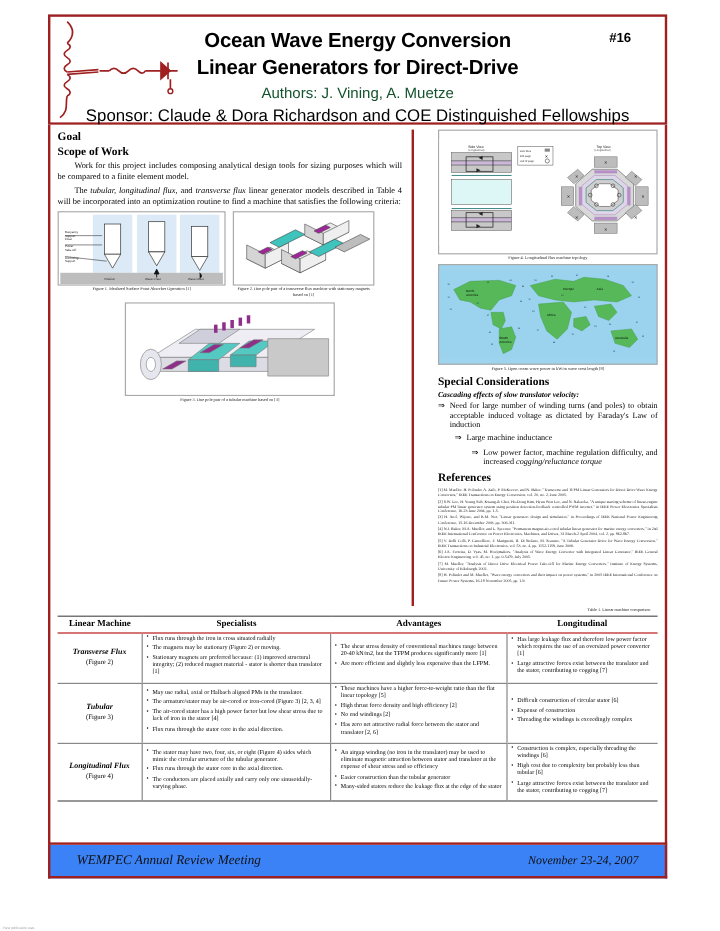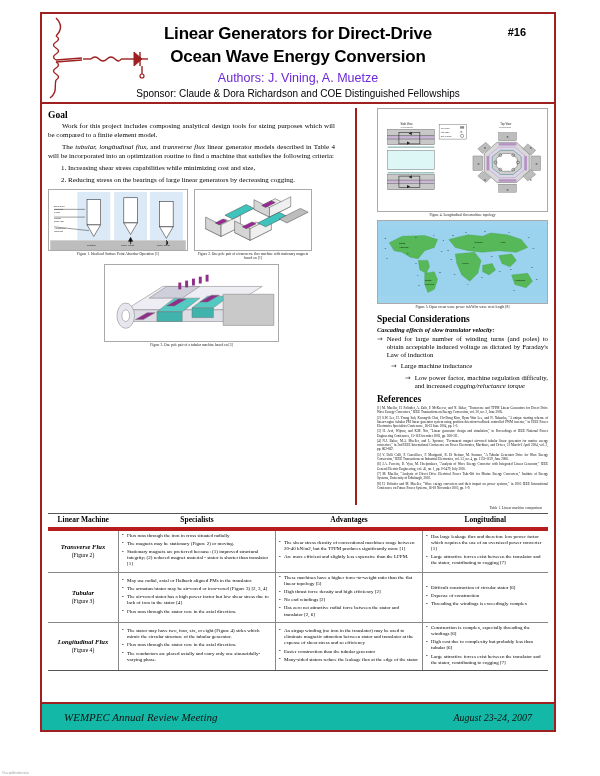--- a/index.html
+++ b/index.html
@@ -31,35 +31,35 @@
     font-weight:bold;font-size:17px;line-height:19px;
     color:#000;margin:4px 0 0 0;letter-spacing:-0.2px;
   }
   .issue{
     position:absolute;right:28px;top:12px;
     font-family:"Liberation Sans", sans-serif;
     font-size:11px;font-weight:bold;color:#000;
   }
   .authors{
     font-family:"Liberation Sans", sans-serif;
-    font-size:12.5px;margin-top:5px;color:#6d28d9;
+    font-size:12.5px;margin-top:5px;color:#14532d;
   }
   .sponsor{
     font-family:"Liberation Sans", sans-serif;
-    font-size:10px;margin-top:3px;color:#000;
+    font-size:14px;margin-top:3px;color:#000;
   }
 
   
   .bodyframe{
     border:2px solid #9e2020;border-top:none;
     height:600px;box-sizing:border-box;
     position:relative;background:#fff;
     padding:4px 6px;
   }
-  .cols{display:flex;height:397px;gap:20px;}
+  .cols{display:flex;height:397px;gap:8px;}
   .colL{width:287px;position:relative;}
   .colR{flex:1;position:relative;border-left:2px solid #9e2020;padding-left:20px;}
 
   h2.sec{
     font-family:"Liberation Serif", serif;
     font-weight:bold;font-size:9.5px;margin:2px 0 2px 0;color:#000;
   }
   p.body{
     font-size:7px;line-height:8.6px;text-align:justify;
     margin:0 0 4px 0;text-indent:14px;color:#000;
@@ -96,21 +96,21 @@
   .refs{font-size:3.3px;line-height:4.2px;color:#111;}
   .refs div{margin-bottom:1.2px;text-align:justify;}
 
   
   table.cmp{
     width:100%;border-collapse:collapse;margin-top:3px;
     font-size:5px;line-height:6.2px;
   }
   table.cmp th{
     font-size:7.5px;font-weight:bold;padding:3px 2px;text-align:center;
-    border-top:1.6px solid #555;border-bottom:4px solid #b91c1c;
+    border-top:1.6px solid #555;border-bottom:1px solid #b91c1c;
   }
   table.cmp td{
     padding:2px 3px;vertical-align:middle;
     border-bottom:1px solid #888;border-left:1px solid #888;
   }
   table.cmp td:first-child{border-left:none;}
   table.cmp tr:last-child td{border-bottom:1.6px solid #555;}
   table.cmp td.name{
     width:64px;text-align:center;font-style:italic;font-weight:bold;font-size:6.6px;
   }
@@ -120,21 +120,21 @@
   td.dis{width:auto;}
   ul.bl{margin:0;padding:0;list-style:none;}
   ul.bl li{position:relative;padding-left:5px;margin-bottom:2px;text-align:left;}
   ul.bl li:before{content:"\2022";position:absolute;left:0;top:-0.5px;}
 
   
   .footer{
     border:2px solid #9e2020;border-top:none;
     height:28px;box-sizing:border-box;
     display:flex;align-items:center;justify-content:space-between;
-    padding:0 22px;background:#14b8a6;
+    padding:0 22px;background:#3b82f6;
   }
   .footer span{
     font-family:"Liberation Serif", serif;
     font-style:italic;font-size:11px;color:#111;
   }
   .footer span.right{font-size:10px;}
   .corner{
     position:absolute;left:2px;bottom:1px;font-size:3px;color:#999;
   }
 </style>
@@ -157,41 +157,38 @@
         <path d="M55 47 q4 -4 8 0 q4 4 8 0 q4 -4 8 0 q4 4 6 0"></path>
         <path d="M85 47 L98 47"></path>
         <path d="M104 40 L104 54"></path>
         <path d="M104 47 L112 47"></path>
         <path d="M106 54 L106 62"></path>
       </g>
       <path d="M98 40 L98 54 L106 47 Z" fill="#9e2020" stroke="#9e2020" stroke-width="1"></path>
       <circle cx="106" cy="64" r="2" fill="none" stroke="#9e2020" stroke-width="1.2"></circle>
     </svg>
     <div class="issue">#16</div>
+    <div class="ttl">Ocean Wave Energy Conversion</div>
     <div class="ttl">Linear Generators for Direct-Drive</div>
-    <div class="ttl">Ocean Wave Energy Conversion</div>
     <div class="authors">Authors:  J. Vining, A. Muetze</div>
     <div class="sponsor">Sponsor: Claude &amp; Dora Richardson and COE Distinguished Fellowships</div>
   </div>
 
   <div class="bodyframe">
 
     <div class="cols">
 
       <div class="colL">
 
         <h2 class="sec">Goal</h2>
 
+        <h2 class="sec">Scope of Work</h2>
         <p class="body">Work for this project includes composing analytical design tools for sizing purposes which will be compared to a finite element model.</p>
         <p class="body"><span>The </span><span class="it">tubular, longitudinal flux,</span><span> and </span><span class="it">transverse flux</span><span> linear generator models described in Table 4 will be incorporated into an optimization routine to find a machine that satisfies the following criteria:</span></p>
 
-        <ol class="crit">
-          <li>Increasing shear stress capabilities while minimizing cost and size,</li>
-          <li>Reducing stress on the bearings of large linear generators by decreasing cogging.</li>
-        </ol>
 
 
         <div class="figrow">
           <div class="fig1">
             <div class="figbox">
               <svg viewBox="0 0 140 62" width="100%" height="100%">
                 <rect x="0" y="0" width="140" height="62" fill="#fff"></rect>
                 <rect x="28" y="2" width="34" height="50" fill="#dbeaf6"></rect>
                 <rect x="66" y="2" width="34" height="50" fill="#dbeaf6"></rect>
                 <rect x="103" y="2" width="34" height="50" fill="#dbeaf6"></rect>
@@ -561,17 +558,17 @@
               <li>Large attractive forces exist between the translator and the stator, contributing to cogging [7]</li>
             </ul>
           </td>
         </tr>
       </tbody>
     </table>
   </div>
 
   <div class="footer">
     <span>WEMPEC Annual Review Meeting</span>
-    <span class="right">August 23-24, 2007</span>
+    <span class="right">November 23-24, 2007</span>
   </div>
 </div>
 
 <div class="corner">View publication stats</div>
 
 </body></html>

